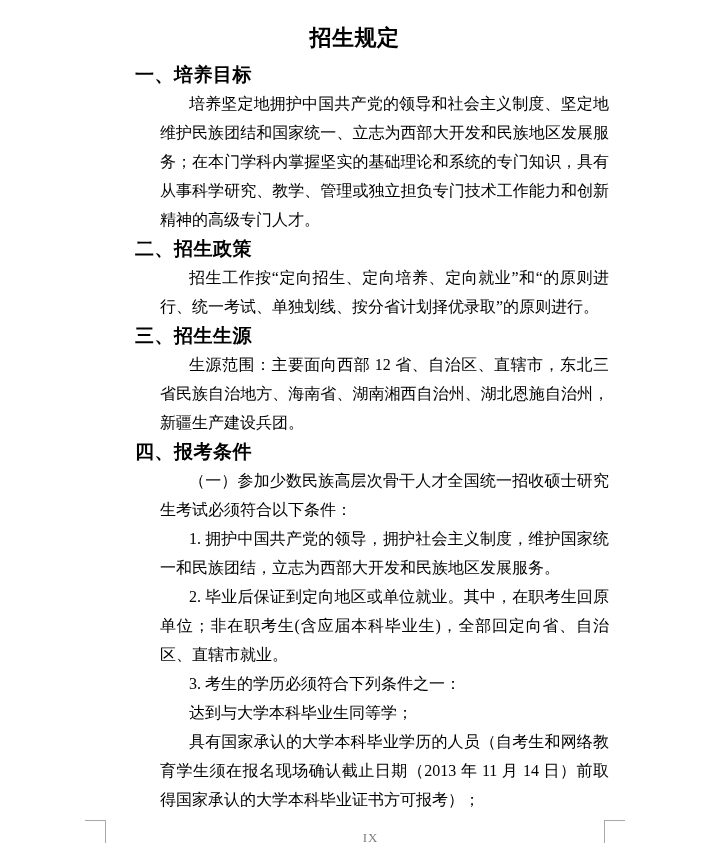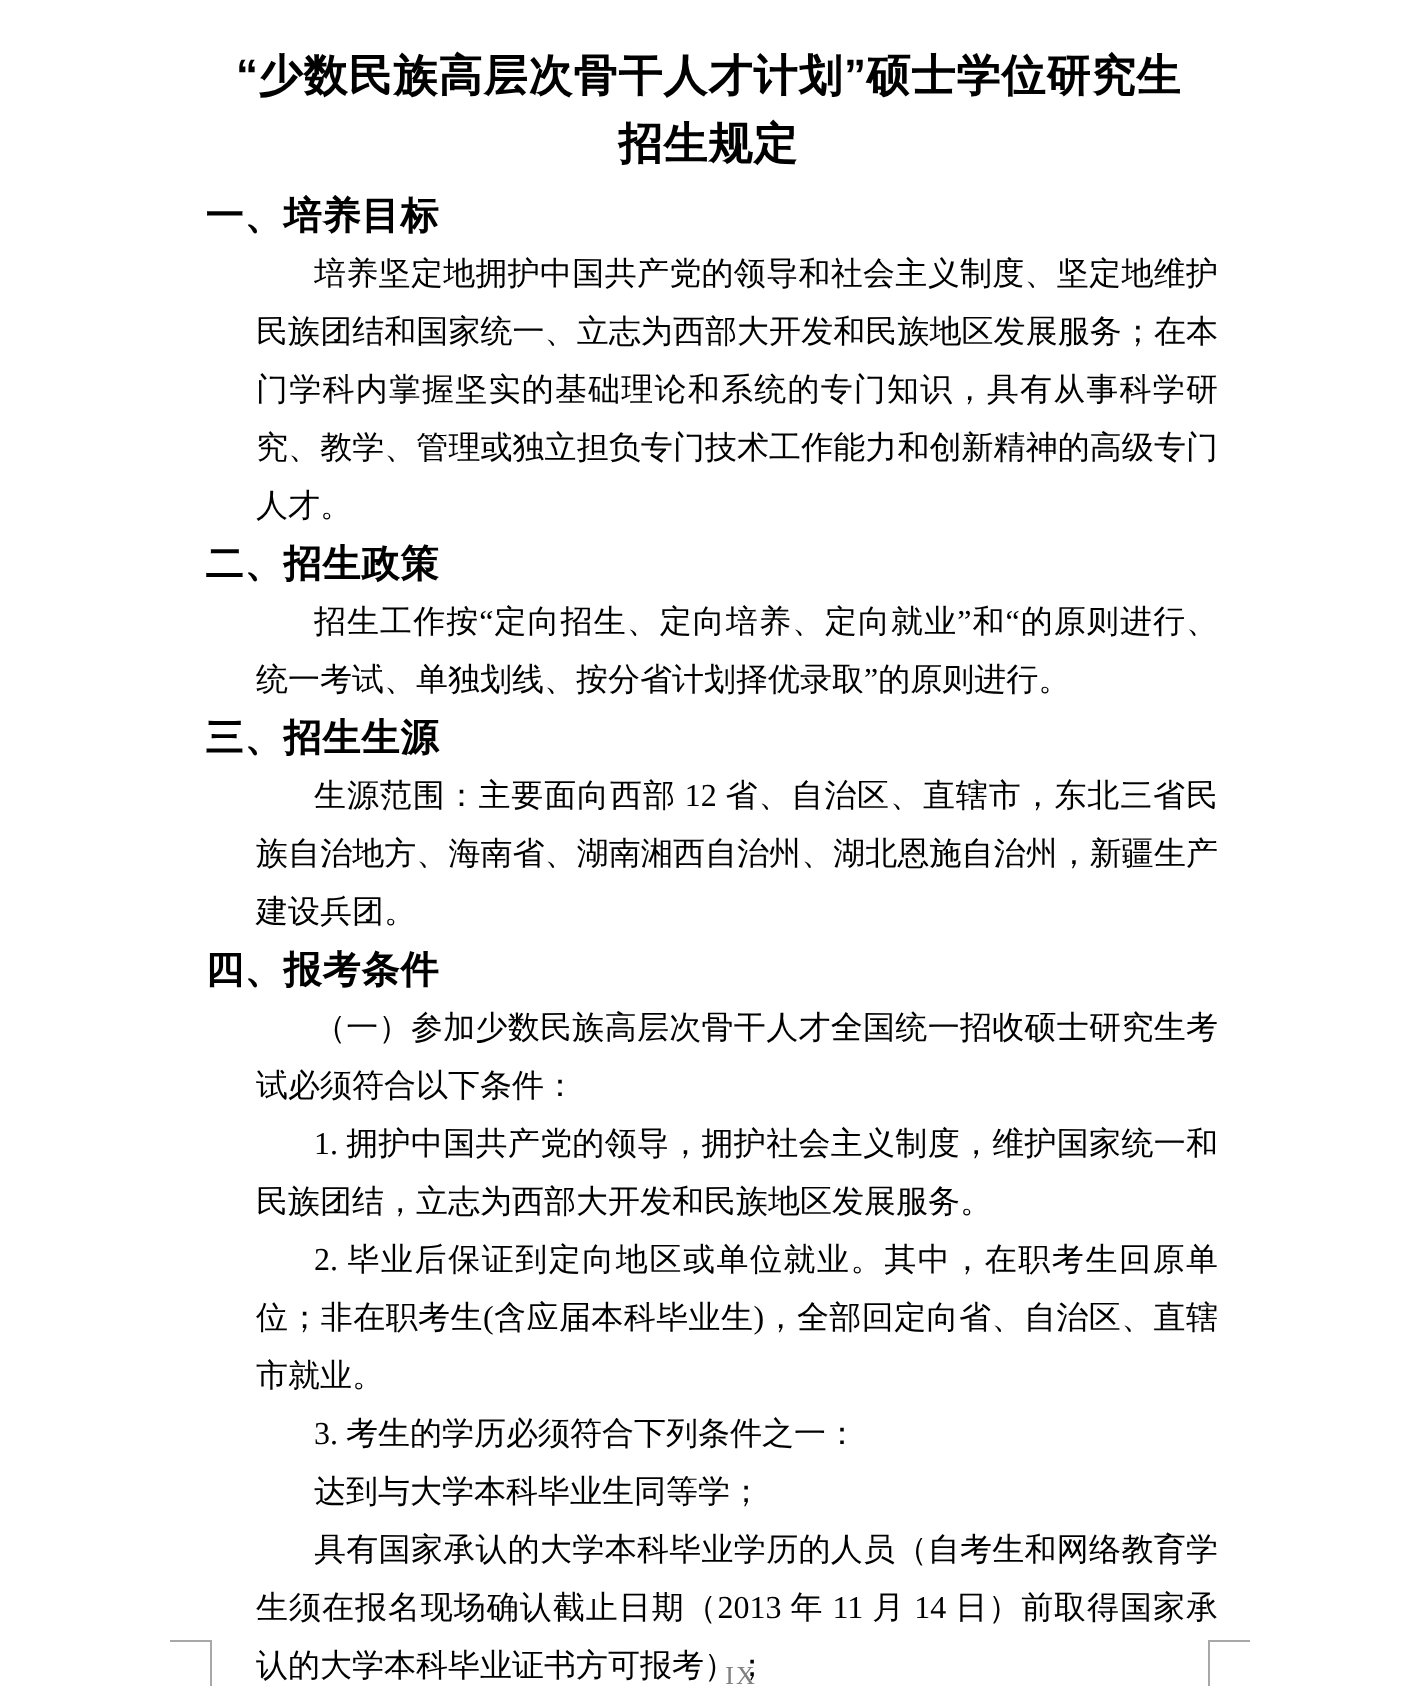--- a/index.html
+++ b/index.html
@@ -14,21 +14,21 @@
   }
   .title-block {
     padding-top: 21px;
     text-align: center;
     font-family: "Liberation Sans", "DejaVu Sans", sans-serif;
     font-weight: bold;
     font-size: 22px;
     line-height: 34px;
     letter-spacing: 0.5px;
   }
-  .content { margin-top: 5px; }
+  .content { margin-top: 5px; margin-left: 32px; }
   .heading {
     margin: 0 0 0 103px;
     font-family: "Liberation Sans", "DejaVu Sans", sans-serif;
     font-weight: bold;
     font-size: 19px;
     line-height: 29px;
     letter-spacing: 0.5px;
   }
   .para {
     margin: 0 100px 0 128px;
@@ -59,21 +59,20 @@
     color: #808080;
     letter-spacing: 1px;
   }
 </style>
 </head>
 <body>
 
 <div class="page">
 
   <div class="title-block">
-    <div>“少数民族高层次骨干人才计划”硕士学位研究生</div>
     <div>招生规定</div>
   </div>
 
   <div class="content">
 
     <div class="heading">一、培养目标</div>
     <p class="para">培养坚定地拥护中国共产党的领导和社会主义制度、坚定地维护民族团结和国家统一、立志为西部大开发和民族地区发展服务；在本门学科内掌握坚实的基础理论和系统的专门知识，具有从事科学研究、教学、管理或独立担负专门技术工作能力和创新精神的高级专门人才。</p>
 
     <div class="heading">二、招生政策</div>
     <p class="para">招生工作按“定向招生、定向培养、定向就业”和“的原则进行、统一考试、单独划线、按分省计划择优录取”的原则进行。</p>

